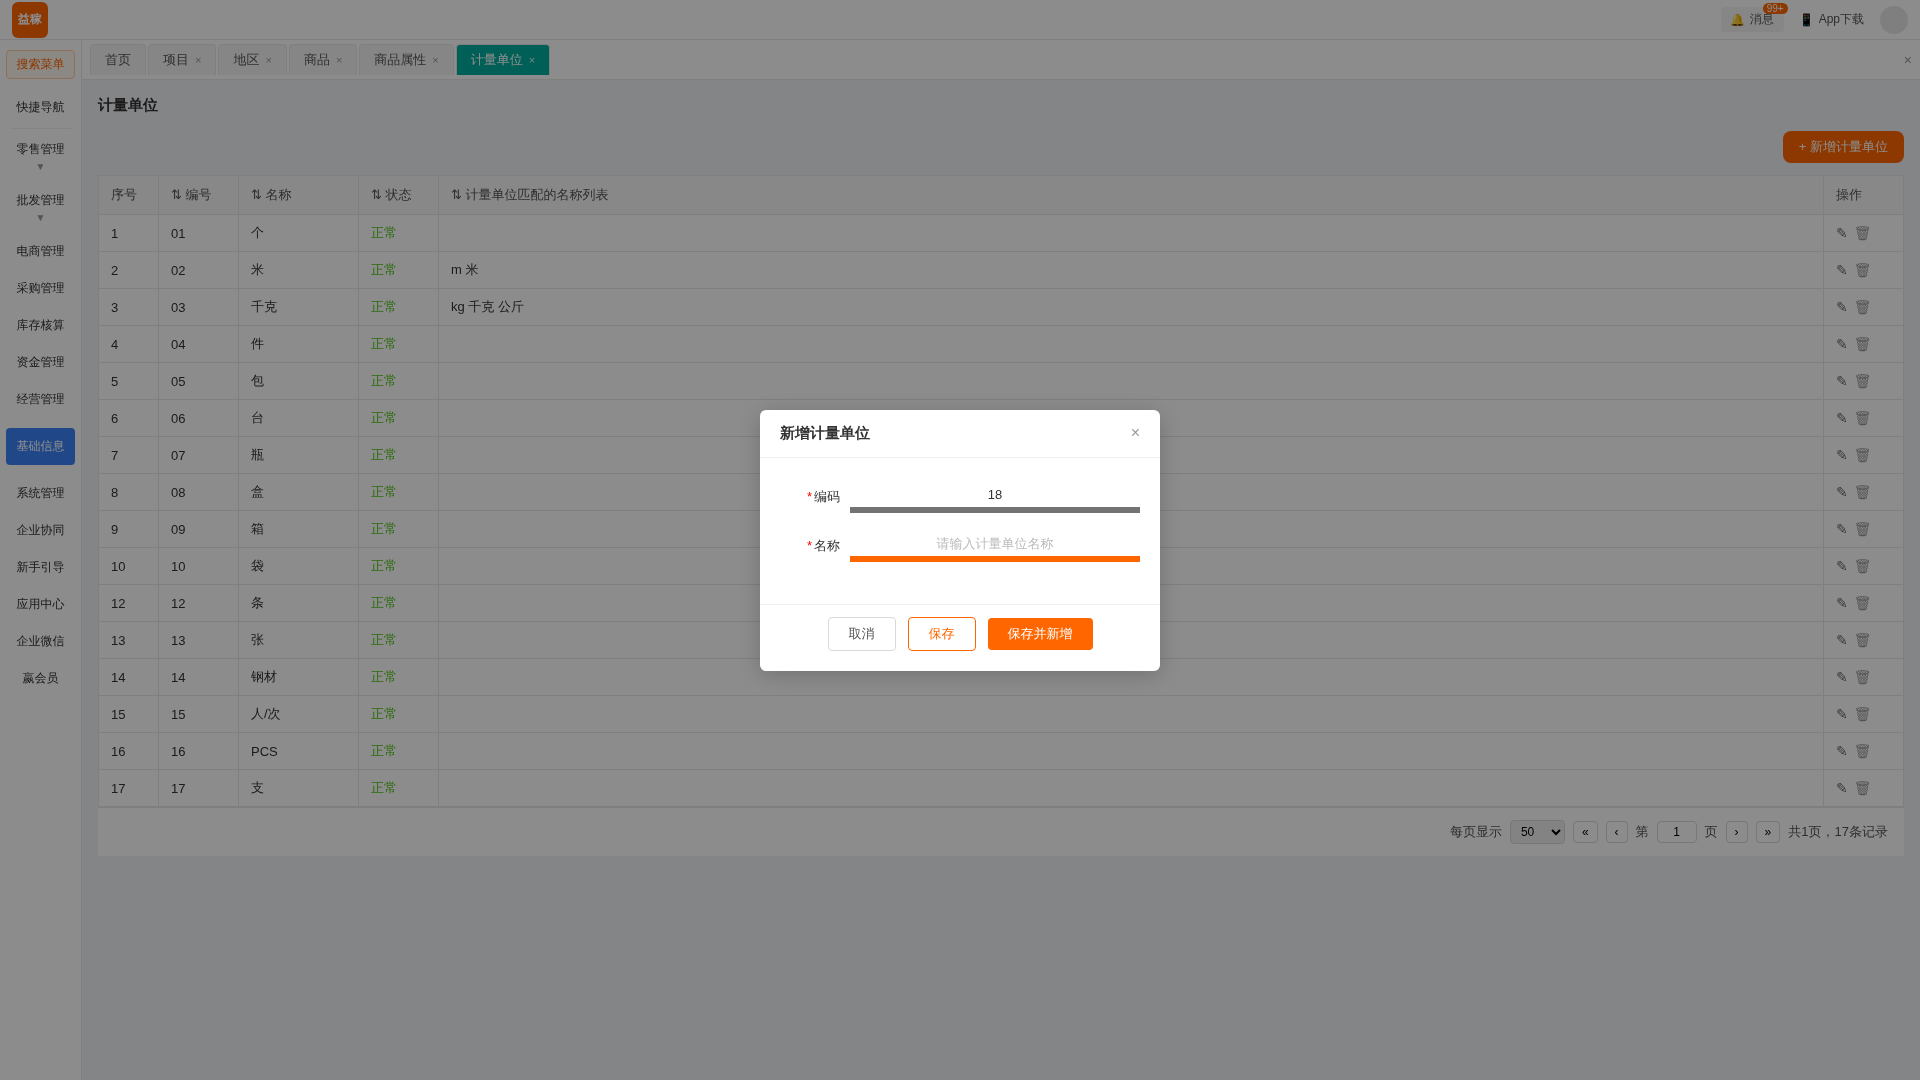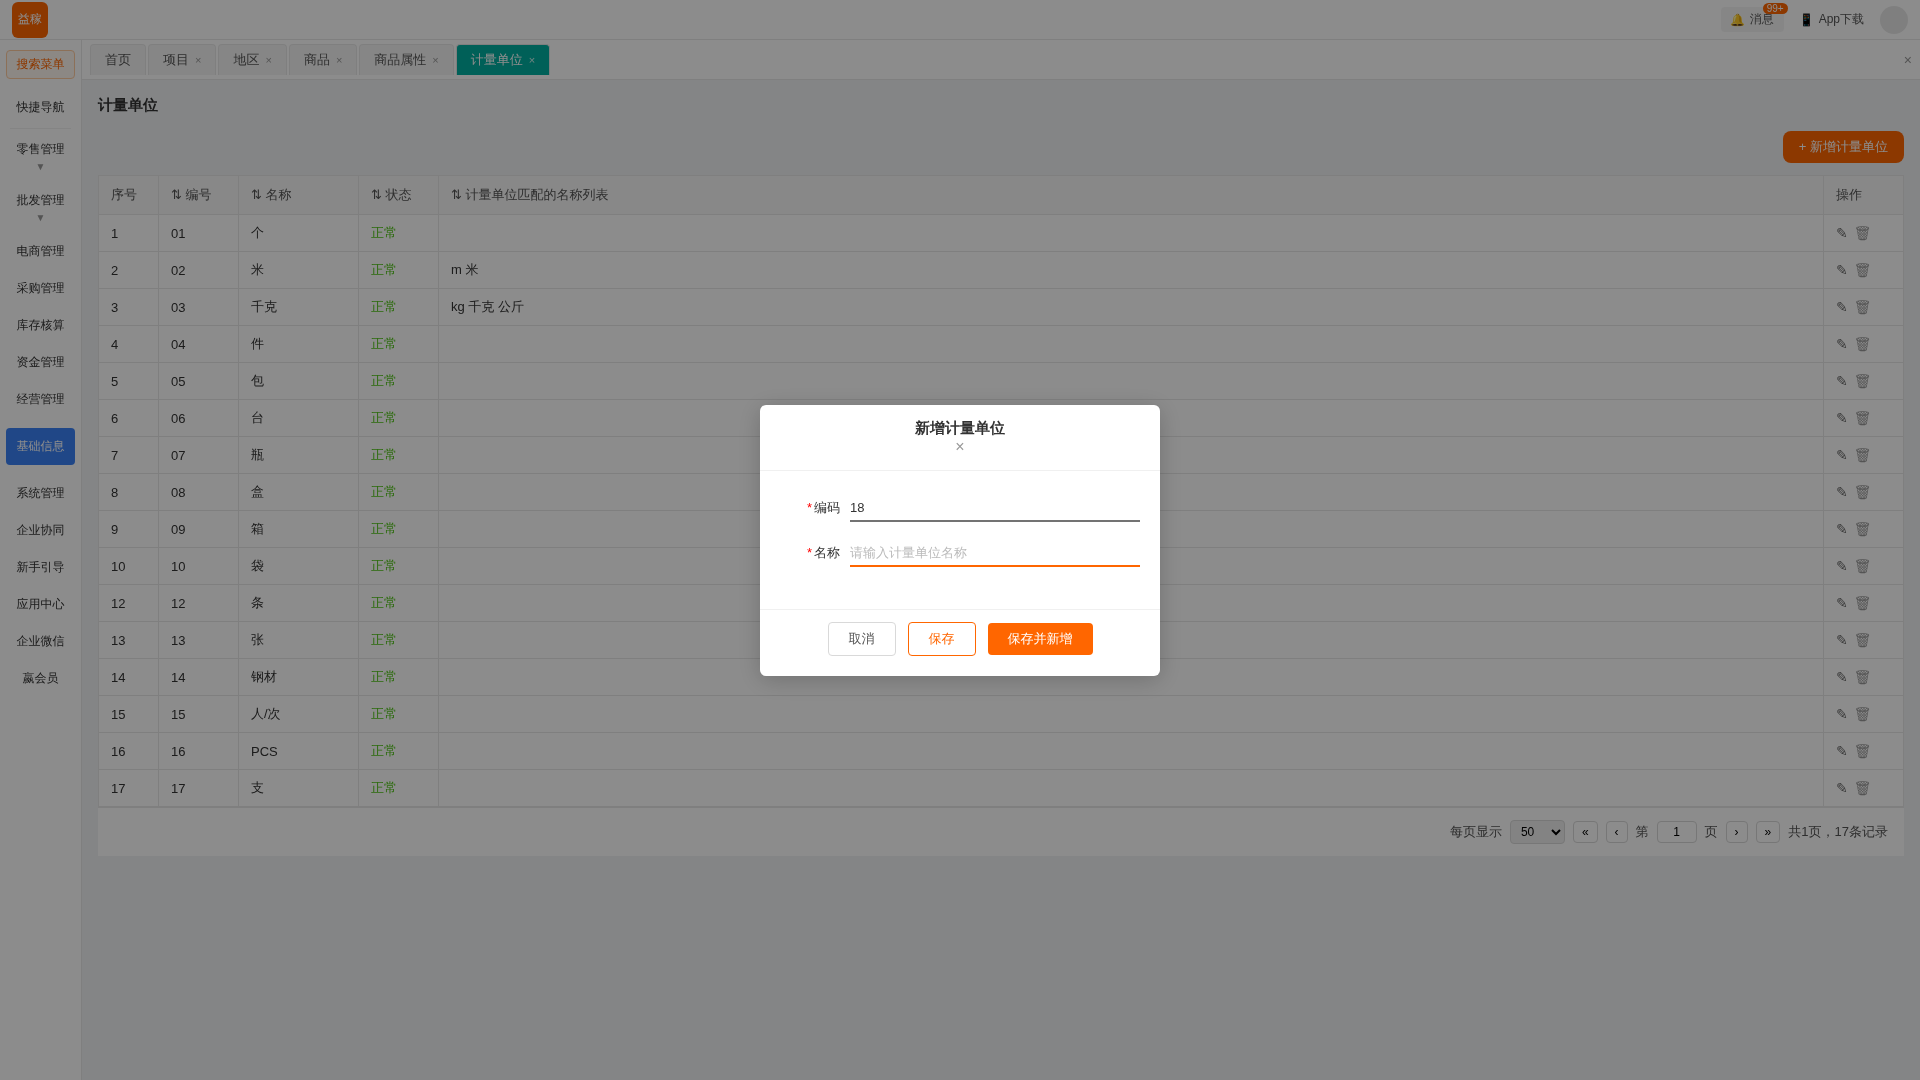--- a/index.html
+++ b/index.html
@@ -1,21 +1,21 @@
 <!DOCTYPE html>
 <html><head>
   <meta charset="utf-8">
   <style>
     * { margin: 0; padding: 0; box-sizing: border-box; }
     body { font-family: "Microsoft YaHei", "PingFang SC", sans-serif; font-size: 13px; background: #f0f2f5; width: 1920px; height: 1080px; overflow: hidden; }
 
     
     .top-bar { height: 40px; background: #fff; display: flex; align-items: center; padding: 0 12px; border-bottom: 1px solid #e8e8e8; gap: 10px; }
     .logo-area { display: flex; align-items: center; gap: 6px; width: 80px; }
-    .logo-icon { width: 36px; height: 36px; background: #f60; border-radius: 6px; display: flex; align-items: center; justify-content: center; color: #fff; font-weight: normal; font-size: 12px; }
+    .logo-icon { width: 36px; height: 36px; background: #f60; border-radius: 6px; display: flex; align-items: center; justify-content: center; color: #fff; font-weight: bold; font-size: 12px; }
     .top-bar-right { margin-left: auto; display: flex; align-items: center; gap: 16px; }
     .notification-btn { position: relative; cursor: pointer; background: #f5f5f5; border-radius: 4px; padding: 4px 10px; font-size: 12px; color: #555; display: flex; align-items: center; gap: 4px; }
     .badge { position: absolute; top: -4px; right: -4px; background: #f60; color: #fff; border-radius: 8px; font-size: 10px; padding: 0 4px; }
     .app-download { font-size: 12px; color: #555; cursor: pointer; display: flex; align-items: center; gap: 4px; }
     .avatar { width: 28px; height: 28px; border-radius: 50%; background: #e8e8e8; }
 
     
     .layout { display: flex; height: calc(1080px - 40px); }
 
     
@@ -57,28 +57,28 @@
 
     
     .pagination { display: flex; align-items: center; justify-content: flex-end; padding: 12px 16px; gap: 8px; font-size: 13px; color: #555; background: #fff; border-top: 1px solid #e8e8e8; }
     .page-size-select { border: 1px solid #d9d9d9; border-radius: 4px; padding: 3px 6px; font-size: 12px; }
     .page-btn { border: 1px solid #d9d9d9; background: #fff; border-radius: 4px; padding: 3px 8px; cursor: pointer; font-size: 12px; }
     .page-input { border: 1px solid #d9d9d9; border-radius: 4px; padding: 3px 6px; width: 40px; text-align: center; font-size: 12px; }
 
     
     .modal-overlay { position: fixed; top: 0; left: 0; width: 1920px; height: 1080px; background: rgba(0,0,0,0.45); z-index: 100; display: flex; align-items: center; justify-content: center; }
     .modal { background: #fff; border-radius: 6px; width: 400px; box-shadow: 0 4px 24px rgba(0,0,0,0.2); }
-    .modal-header { display: flex; align-items: center; justify-content: space-between; padding: 14px 20px; border-bottom: 1px solid #f0f0f0; flex-direction: column; }
+    .modal-header { display: flex; align-items: center; justify-content: space-between; padding: 14px 20px; border-bottom: 1px solid #f0f0f0; }
     .modal-title { font-size: 15px; font-weight: bold; color: #333; }
     .modal-close { cursor: pointer; color: #999; font-size: 16px; }
     .modal-body { padding: 24px 20px; }
     .form-row { display: flex; align-items: center; margin-bottom: 18px; }
     .form-label { width: 60px; text-align: right; font-size: 13px; color: #333; margin-right: 10px; }
     .form-label .required { color: #f00; margin-right: 2px; }
-    .form-input { flex: 1; border: none; border-bottom: 2px solid #737373; padding: 5px 0; font-size: 13px; color: #333; outline: none; }
+    .form-input { flex: 1; border: none; border-bottom: 6px solid #737373; padding: 5px 0; font-size: 13px; color: #333; outline: none; text-align: center; }
     .form-input.focused { border-bottom-color: #f60; }
     .form-input::placeholder { color: #bbb; }
     .modal-footer { display: flex; align-items: center; justify-content: center; padding: 12px 20px 20px; gap: 12px; border-top: 1px solid #f0f0f0; }
     .btn-cancel { border: 1px solid #d9d9d9; background: #fff; color: #555; border-radius: 4px; padding: 7px 20px; cursor: pointer; font-size: 13px; }
     .btn-save { border: 1px solid #f60; background: #fff; color: #f60; border-radius: 4px; padding: 7px 20px; cursor: pointer; font-size: 13px; }
     .btn-save-new { background: #f60; color: #fff; border: none; border-radius: 4px; padding: 7px 20px; cursor: pointer; font-size: 13px; }
 
     .col-seq { width: 60px; }
     .col-code { width: 80px; }
     .col-name { width: 120px; }

